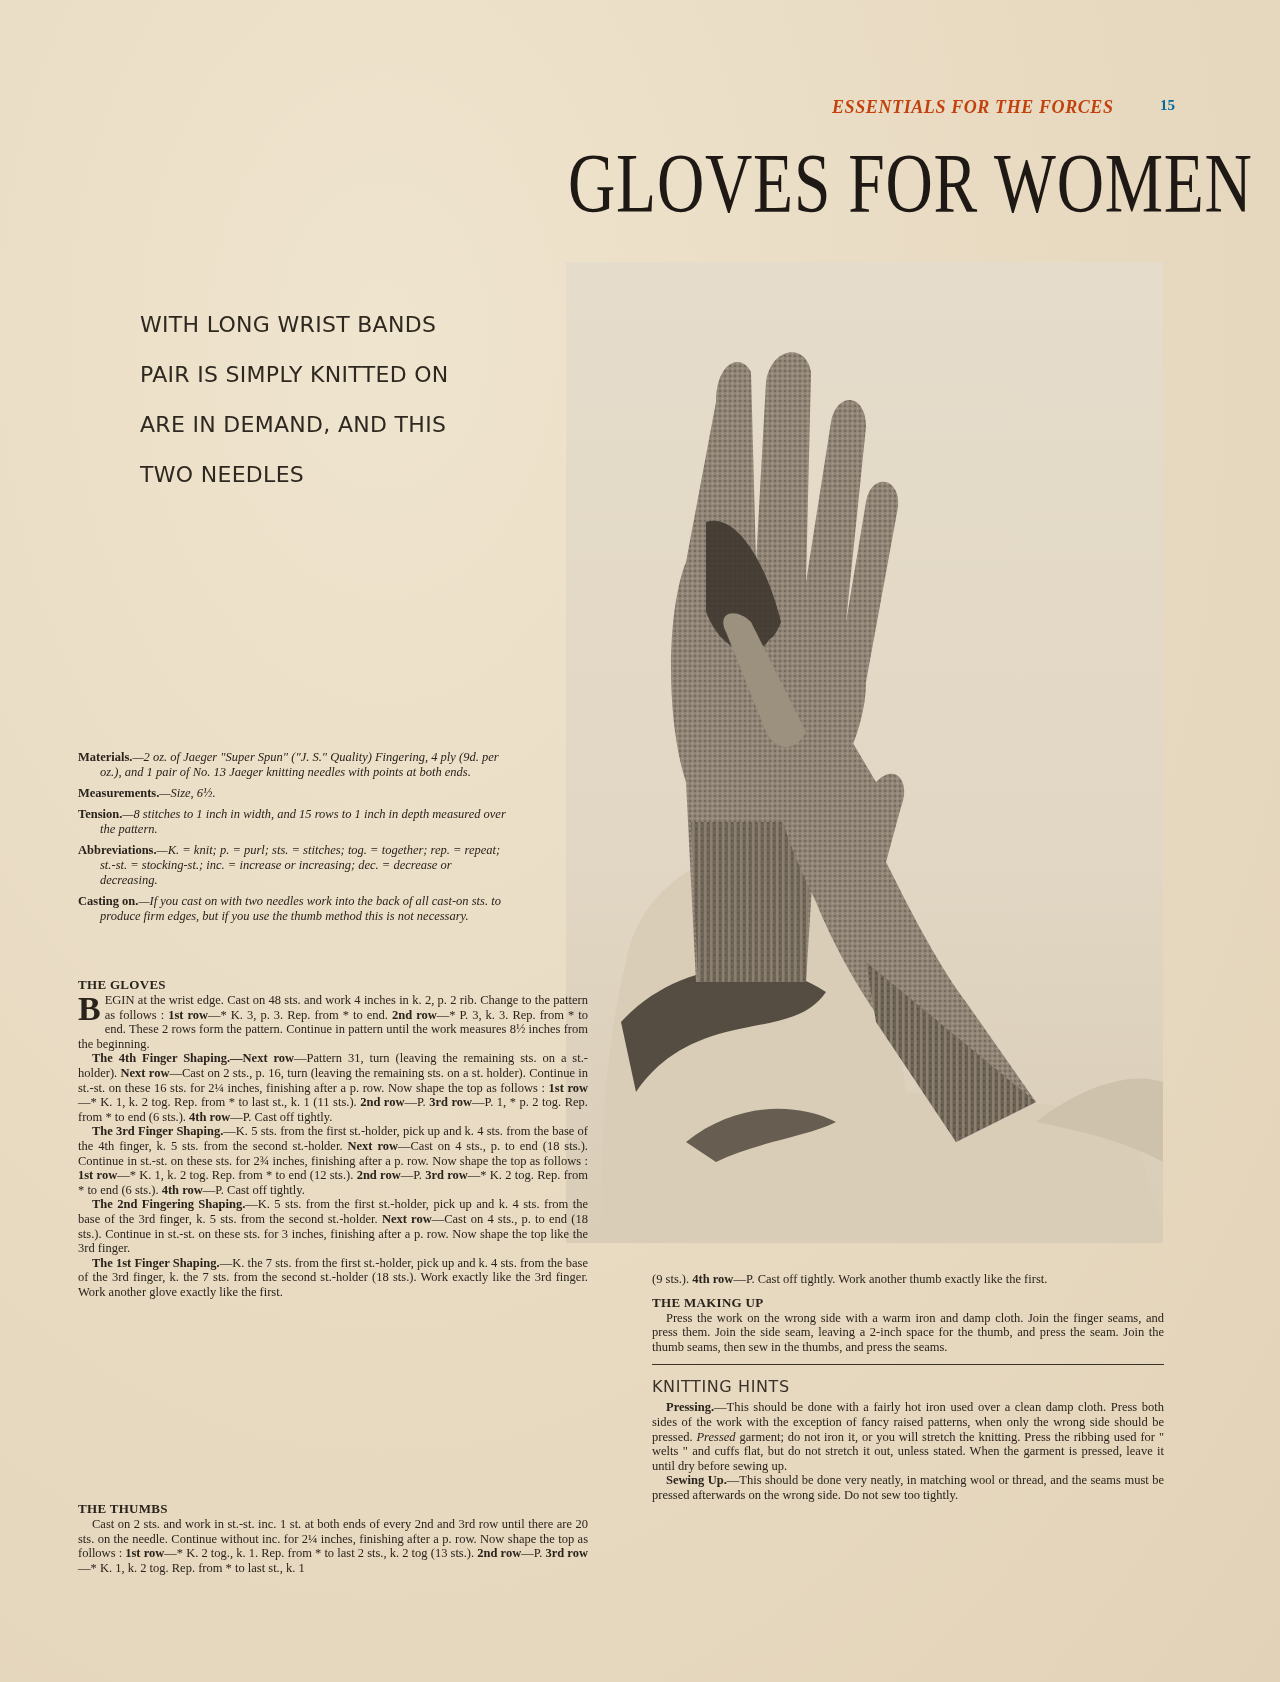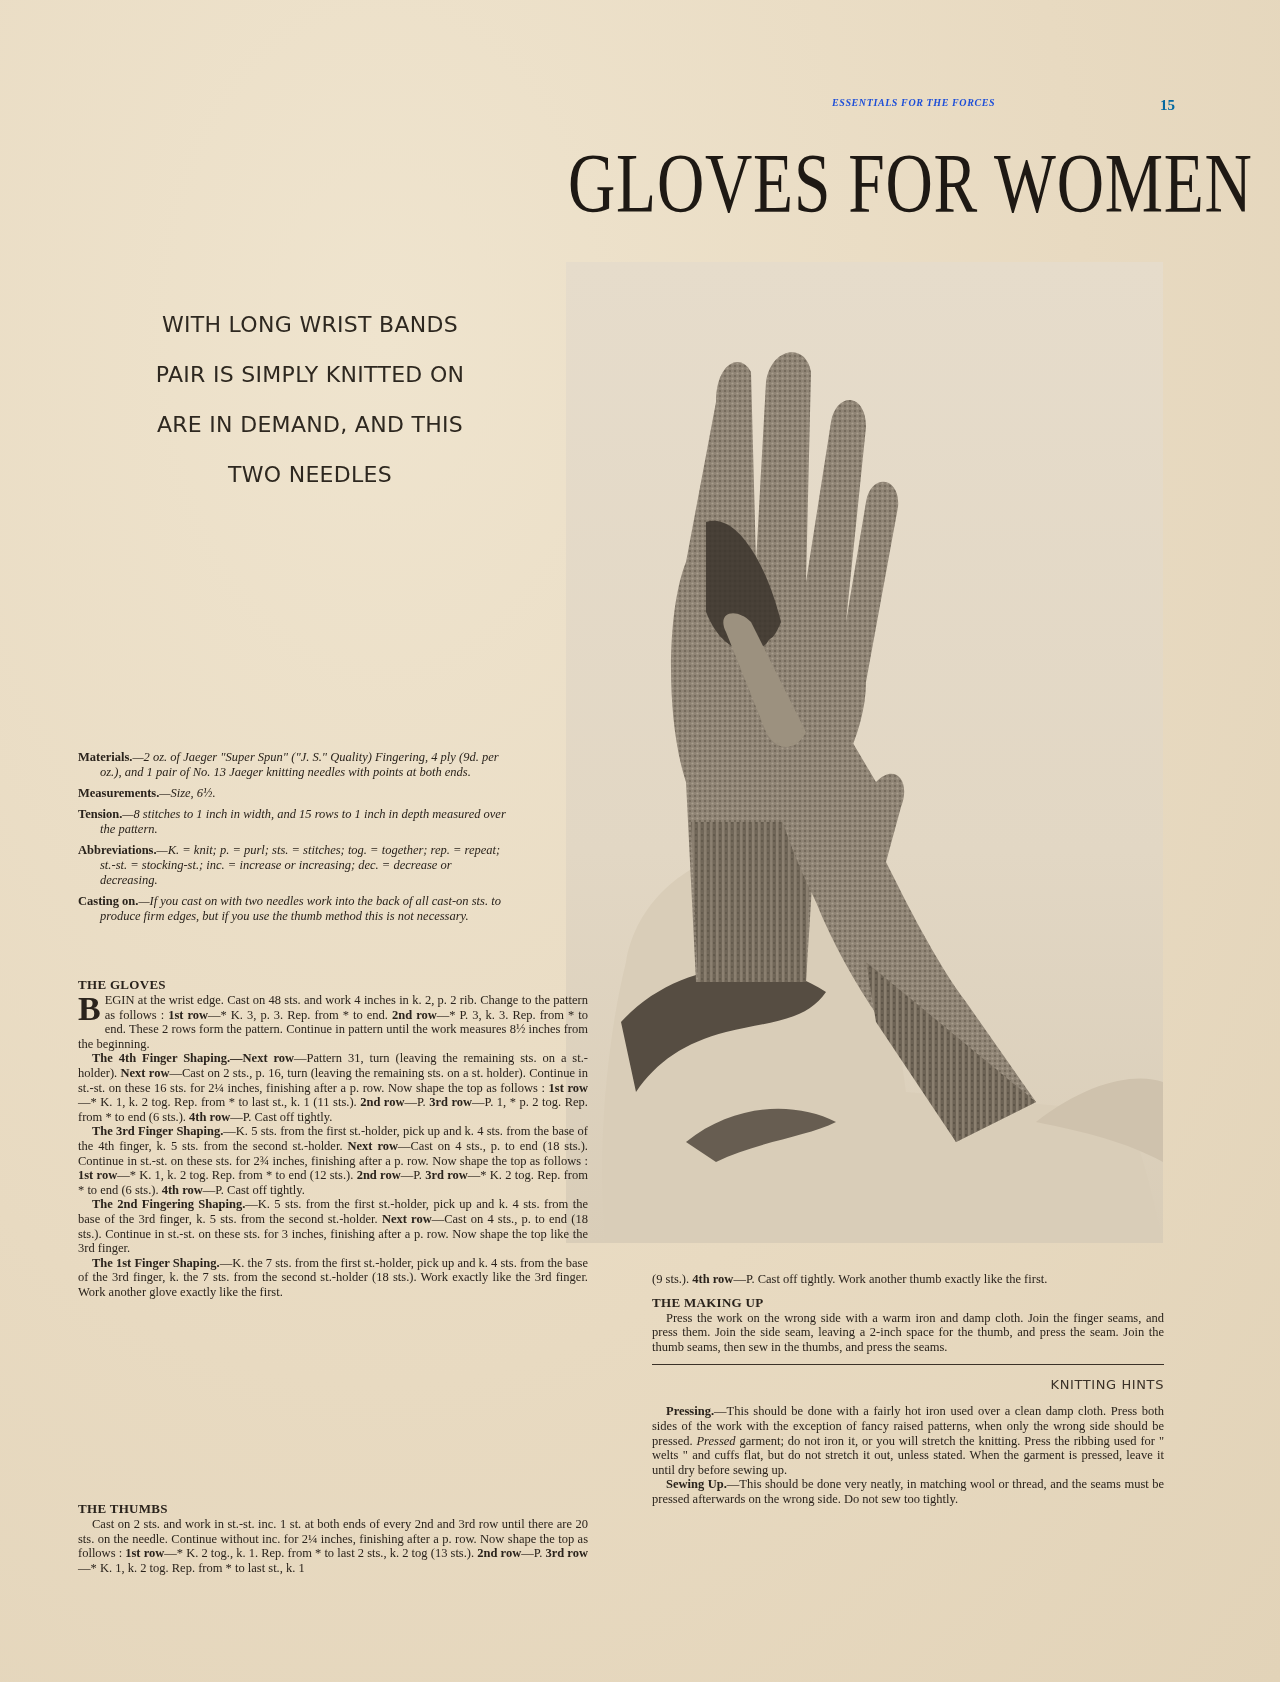--- a/index.html
+++ b/index.html
@@ -7,36 +7,36 @@
     width: 1280px; height: 1682px; position: relative; overflow: hidden;
     background: #e9dcc4;
     background-image: radial-gradient(ellipse at 30% 20%, #efe4ce 0%, #e8dac1 55%, #e2d3b8 100%);
     font-family: "Liberation Serif", serif;
     color: #2a231c;
   }
   .abs { position: absolute; }
 
   
   .running-head {
-    left: 832px; top: 97px; font-size: 10px; font-style: italic; font-weight: bold;
-    letter-spacing: 0.6px; color: #1d4ed8;
+    left: 832px; top: 97px; font-size: 18px; font-style: italic; font-weight: bold;
+    letter-spacing: 0.6px; color: #c2410c;
   }
   .page-number { left: 1160px; top: 97px; font-size: 15px; font-weight: bold; color: #0369a1; }
 
   
   .headline {
     left: 568px; top: 136px; width: 612px;
     font-family: "Liberation Serif", serif; font-size: 84px; line-height: 96px;
     color: #1e1914; letter-spacing: 1px; white-space: nowrap;
     transform: scaleX(0.78); transform-origin: left top;
   }
 
   
   .subtitle {
-    left: 125px; top: 300px; width: 370px; text-align: center;
+    left: 140px; top: 300px; width: 370px; 
     font-family: "DejaVu Sans", sans-serif; font-size: 22px; line-height: 50px;
     color: #2e2820; letter-spacing: 0.3px;
   }
   .subtitle div { white-space: nowrap; }
 
   
   .photo {
     left: 566px; top: 262px; width: 597px; height: 981px;
     background: linear-gradient(180deg, #e6dccb 0%, #e2d7c4 60%, #d9cdb8 100%);
     overflow: hidden;
@@ -60,22 +60,22 @@
   .para b { font-weight: bold; }
   .dropcap {
     float: left; font-size: 34px; line-height: 28px; font-weight: bold; margin: 2px 4px 0 0;
   }
 
   .gloves-block { top: 977px; width: 510px; }
   .thumbs-block { top: 1501px; width: 510px; }
   .right-block { top: 1272px; }
   .rule { height: 0; border-top: 1.5px solid #3a3128; margin: 10px 0 12px 0; }
   .hints-title {
-    text-align: right; font-family: "DejaVu Sans", sans-serif; font-size: 13px;
-    color: #3a3128; letter-spacing: 0.6px; margin-bottom: 12px;
+    text-align: left; font-family: "DejaVu Sans", sans-serif; font-size: 16px;
+    color: #3a3128; letter-spacing: 0.6px; margin-bottom: 4px;
   }
 </style>
 </head>
 <body>
 
 <div class="abs running-head">ESSENTIALS FOR THE FORCES</div>
 <div class="abs page-number">15</div>
 
 <div class="abs headline">GLOVES FOR WOMEN</div>
 

